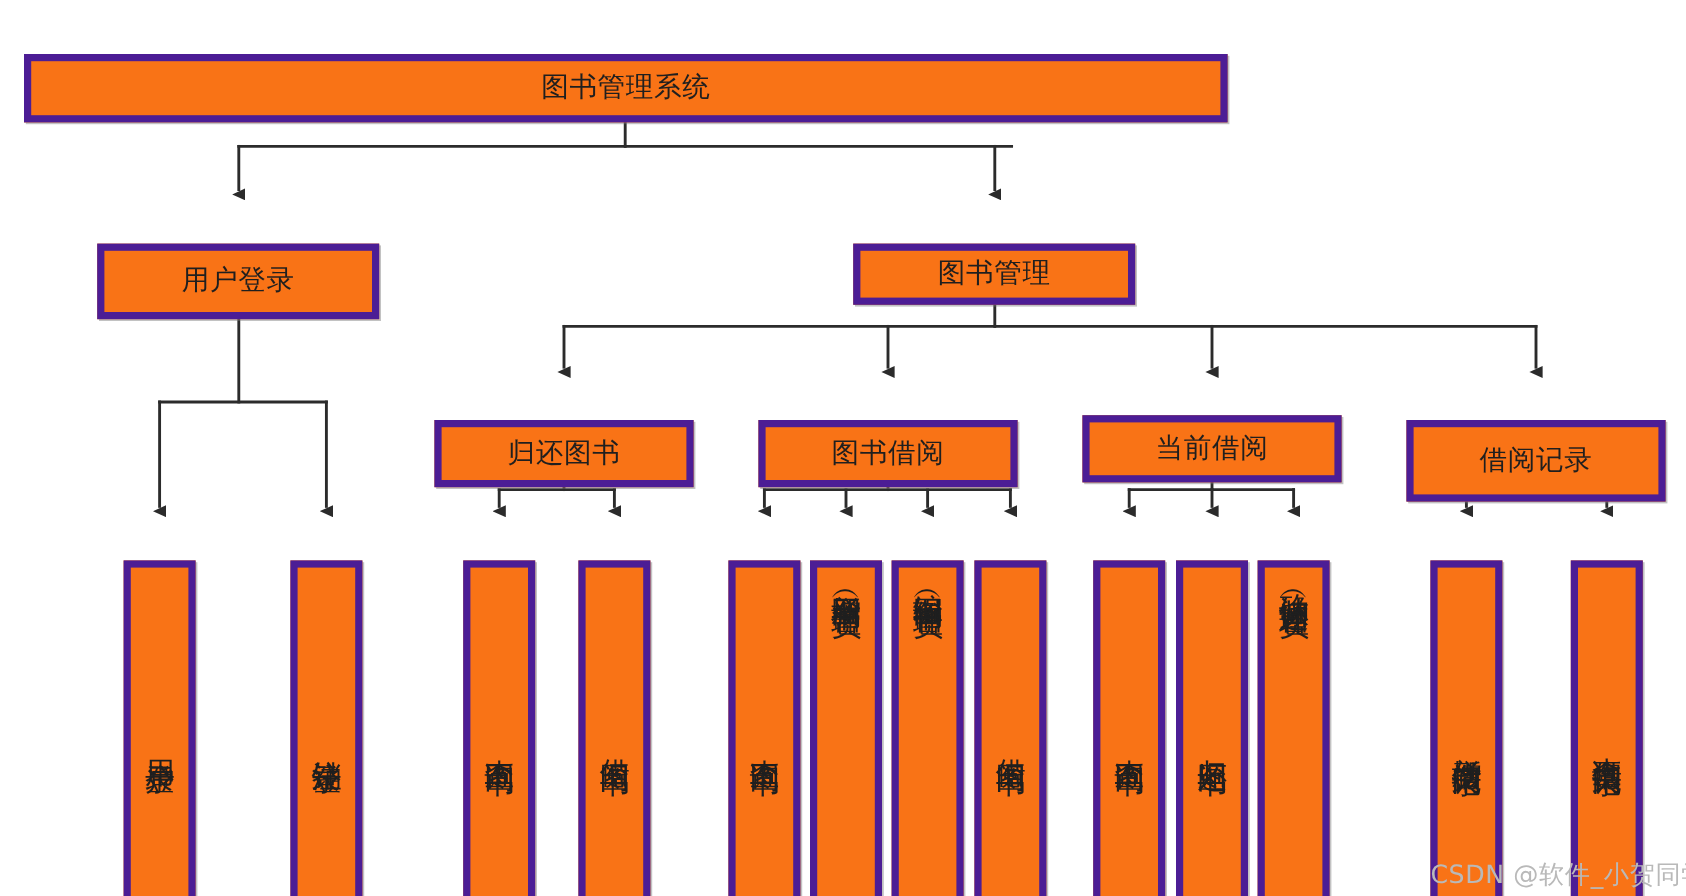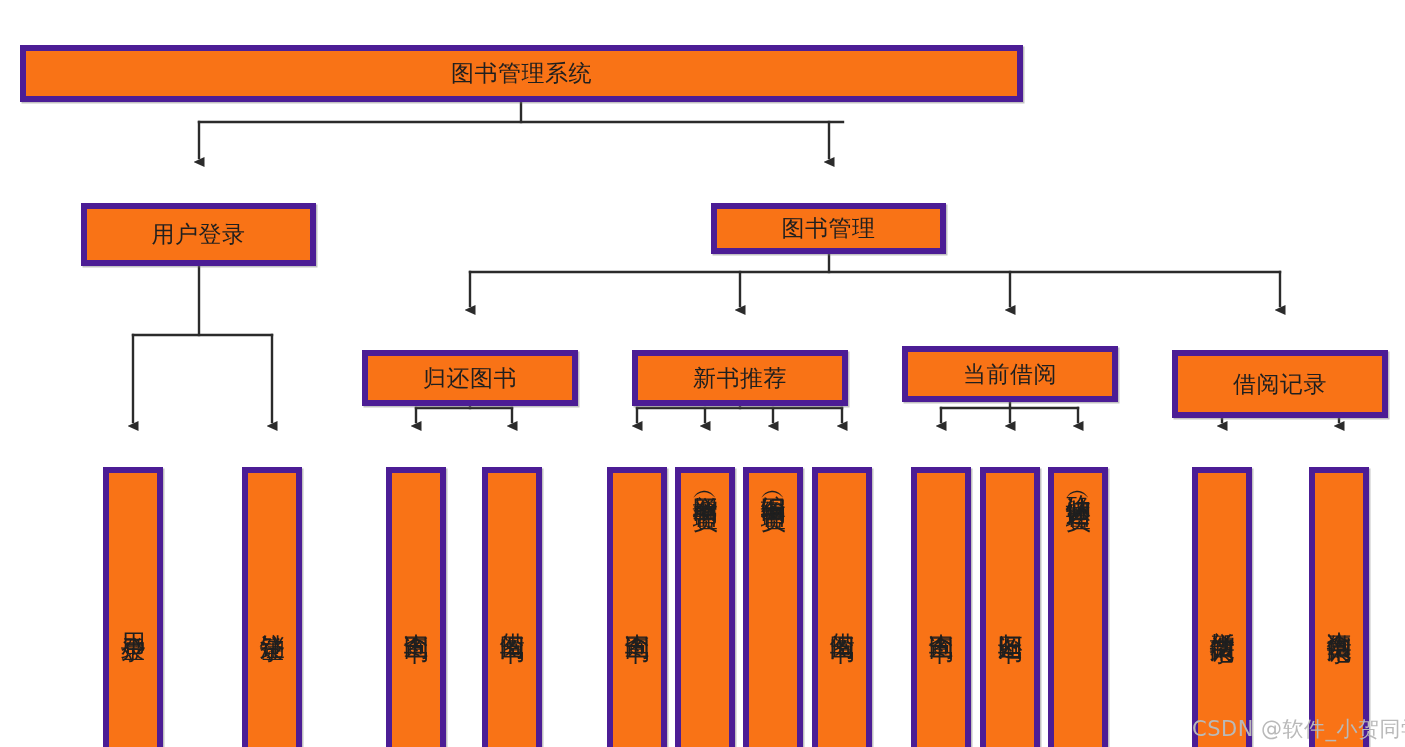--- a/index.html
+++ b/index.html
@@ -136,21 +136,21 @@
 
   <div class="node" style="left:711px; top:170px; width:235px; height:51px;">
     <span class="label">图书管理</span>
   </div>
 
   <div class="node" style="left:362px; top:317px; width:216px; height:56px;">
     <span class="label">归还图书</span>
   </div>
 
   <div class="node" style="left:632px; top:317px; width:216px; height:56px;">
-    <span class="label">新书推荐</span>
+    <span class="label">图书借阅</span>
   </div>
 
   <div class="node" style="left:902px; top:313px; width:216px; height:56px;">
     <span class="label">当前借阅</span>
   </div>
 
   <div class="node" style="left:1172px; top:317px; width:216px; height:68px;">
     <span class="label">借阅记录</span>
   </div>
 

